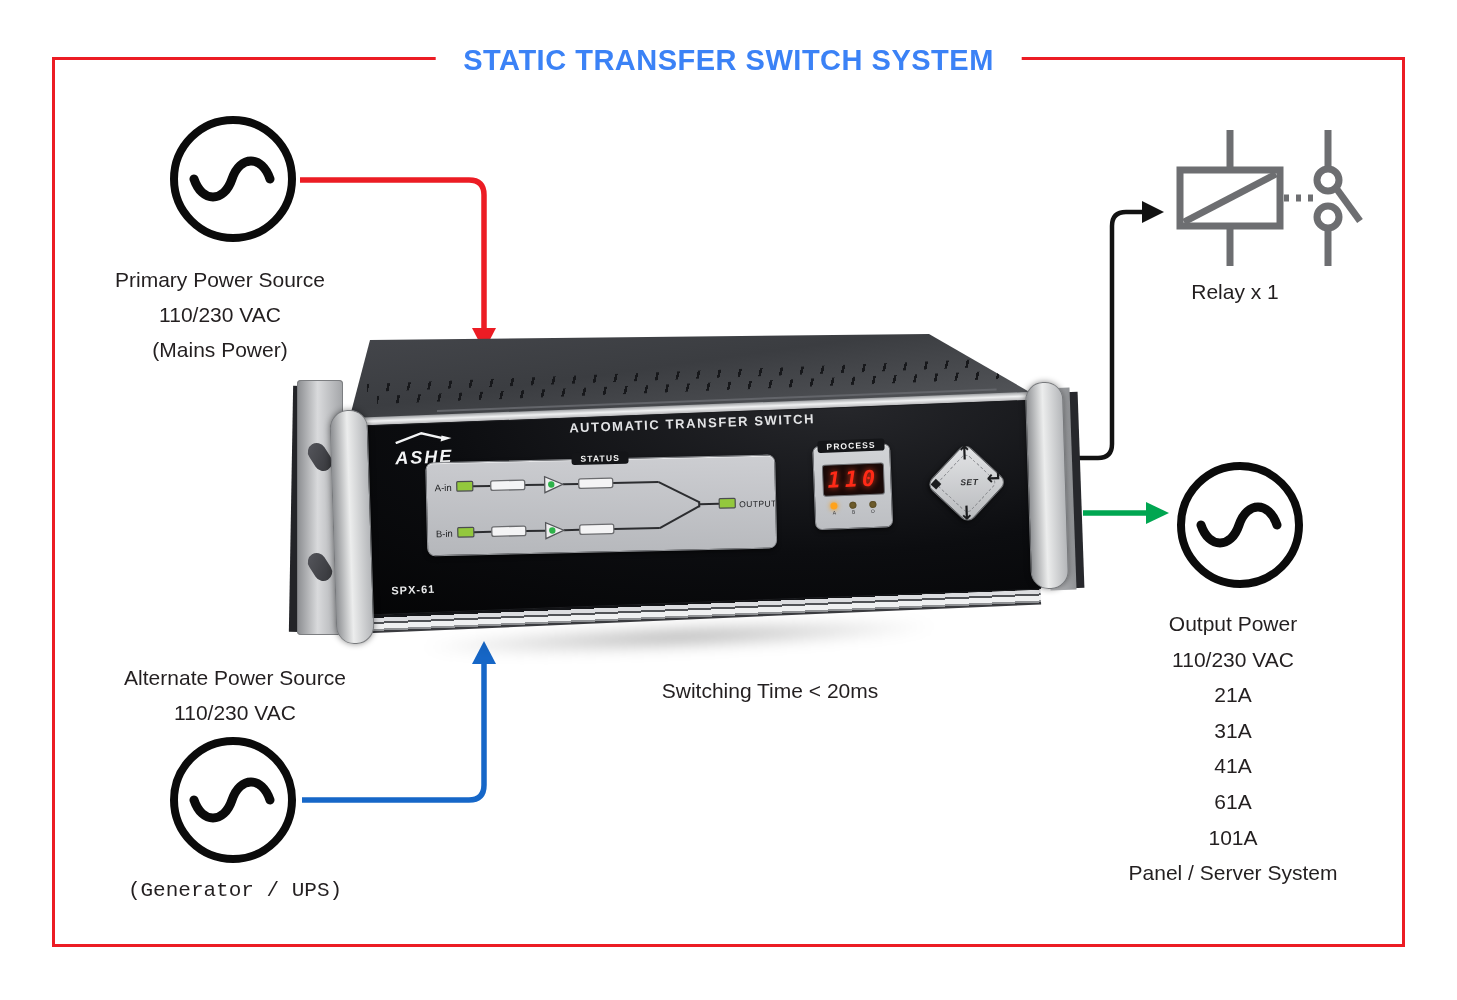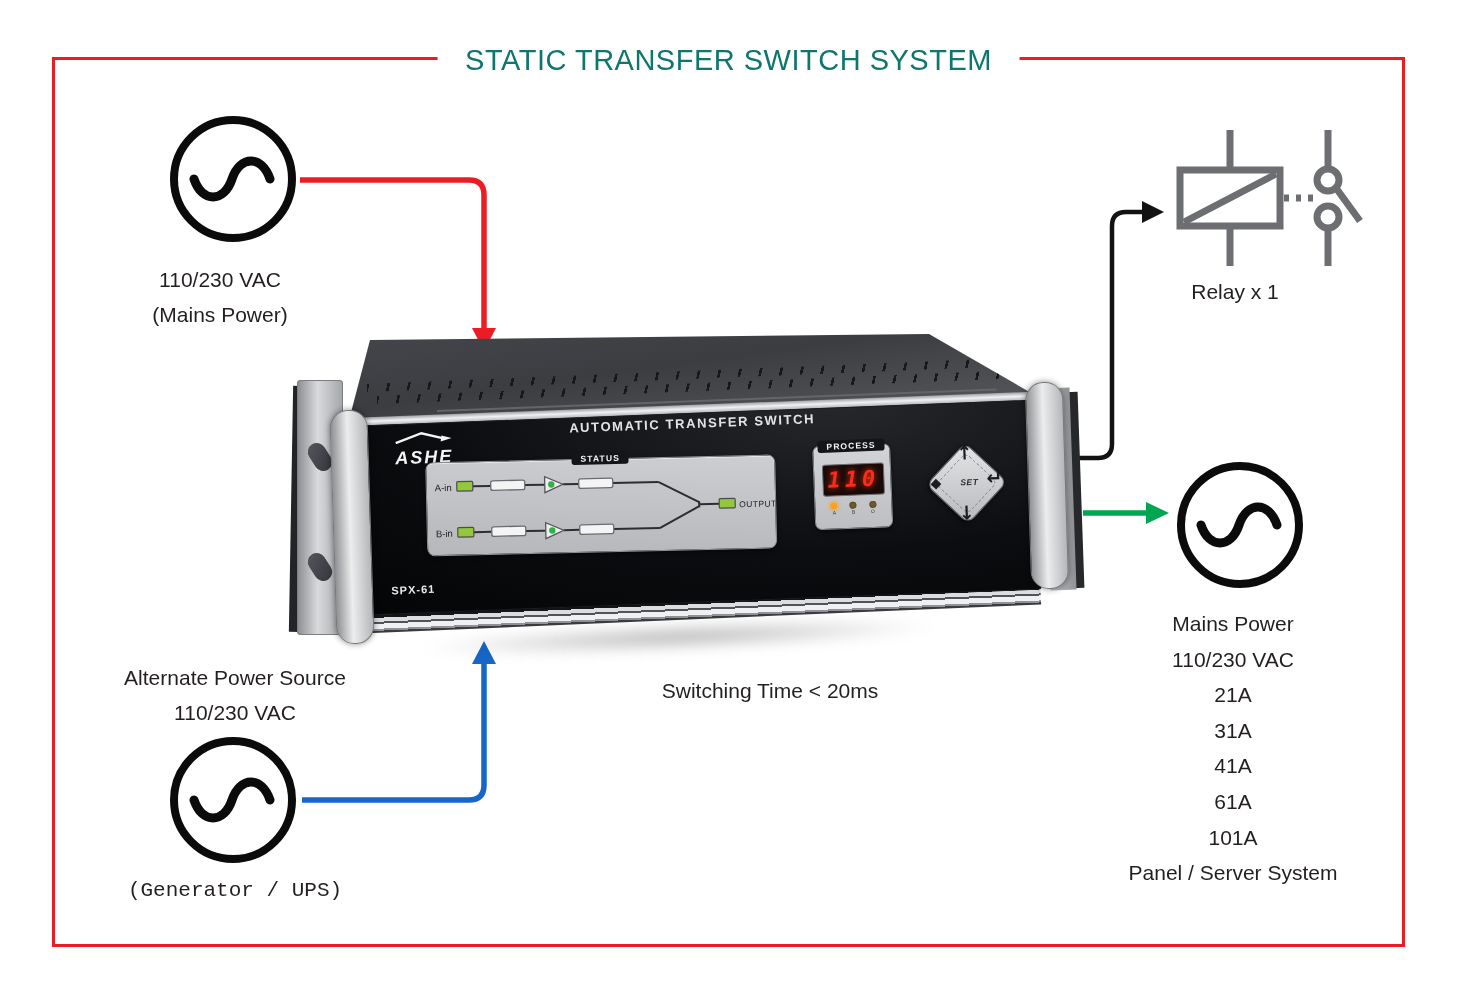--- a/index.html
+++ b/index.html
@@ -7,21 +7,21 @@
     --relay:#6D6E71; --ink:#231F20;
   }
   html,body{margin:0;padding:0;background:#fff;}
   body{font-family:"Liberation Sans",sans-serif;}
   .canvas{position:relative;width:1457px;height:1000px;background:#fff;overflow:hidden;}
   .abs{position:absolute;}
 
   
   .frame{left:52px;top:57px;width:1347px;height:884px;border:3px solid var(--red);}
   .main-title{top:44px;left:50%;transform:translateX(-50%);background:#fff;padding:0 28px;
-    font-size:29px;font-weight:normal;color:#0f766e;letter-spacing:.5px;white-space:nowrap;}
+    font-size:29px;font-weight:bold;color:#3b82f6;letter-spacing:.5px;white-space:nowrap;}
 
   
   .lbl{color:var(--ink);text-align:center;font-size:21px;line-height:35px;}
   .lbl.small-lh{line-height:28px;}
   .out-lines{line-height:35.6px;}
 
   
   .ac{width:134px;height:134px;}
 
   
@@ -134,20 +134,21 @@
       <path d="M1083,513 H1146" fill="none" stroke="#00A651" stroke-width="5.5"></path>
       <polygon points="1146,502 1146,524 1169,513" fill="#00A651"></polygon>
     </g>
   </svg>
 
   <svg class="abs ac" style="left:166px;top:112px;" viewBox="0 0 134 134">
     <circle cx="67" cy="67" r="59" fill="#fff" stroke="#0b0b0b" stroke-width="8"></circle>
     <path d="M28,67 C36,91 58,91 66,67 C74,43 96,43 104,67" fill="none" stroke="#0b0b0b" stroke-width="9" stroke-linecap="round"></path>
   </svg>
   <div class="abs lbl" style="left:75px;top:262px;width:290px;">
+    <div>Primary Power Source</div>
     <div>110/230 VAC</div>
     <div>(Mains Power)</div>
   </div>
 
   <div class="abs lbl" style="left:85px;top:660px;width:300px;">
     <div>Alternate Power Source</div>
     <div>110/230 VAC</div>
   </div>
   <svg class="abs ac" style="left:166px;top:733px;" viewBox="0 0 134 134">
     <circle cx="67" cy="67" r="59" fill="#fff" stroke="#0b0b0b" stroke-width="8"></circle>
@@ -169,21 +170,21 @@
       <line x1="188" y1="70" x2="212" y2="103"></line>
     </g>
   </svg>
   <div class="abs relay-caption" style="left:1140px;top:280px;">Relay x 1</div>
 
   <svg class="abs ac" style="left:1173px;top:458px;" viewBox="0 0 134 134">
     <circle cx="67" cy="67" r="59" fill="#fff" stroke="#0b0b0b" stroke-width="8"></circle>
     <path d="M28,67 C36,91 58,91 66,67 C74,43 96,43 104,67" fill="none" stroke="#0b0b0b" stroke-width="9" stroke-linecap="round"></path>
   </svg>
   <div class="abs lbl out-lines" style="left:1103px;top:606px;width:260px;">
-    <div>Mains Power</div>
+    <div>Output Power</div>
     <div>110/230 VAC</div>
     <div>21A</div>
     <div>31A</div>
     <div>41A</div>
     <div>61A</div>
     <div>101A</div>
     <div>Panel / Server System</div>
   </div>
 
   <div class="abs lbl small-lh" style="left:560px;top:677px;width:420px;">Switching Time &lt; 20ms</div>

